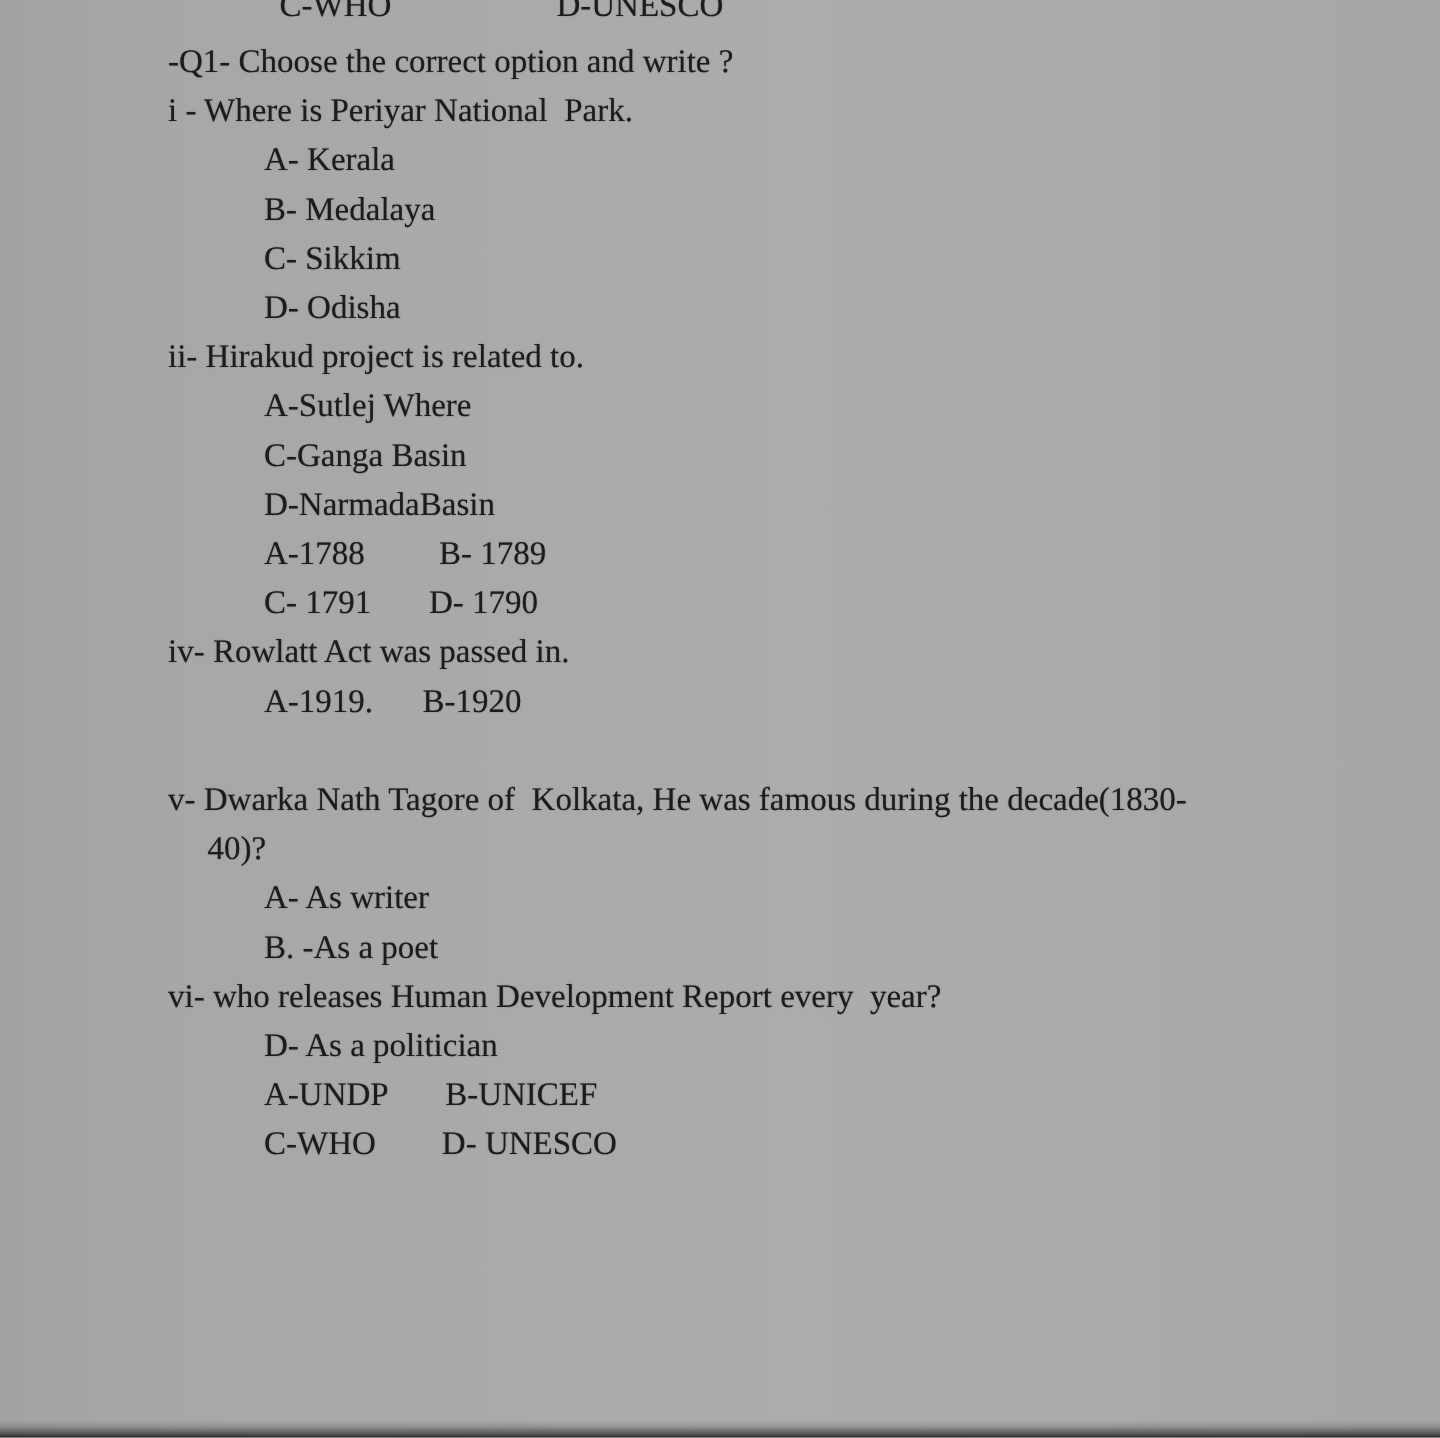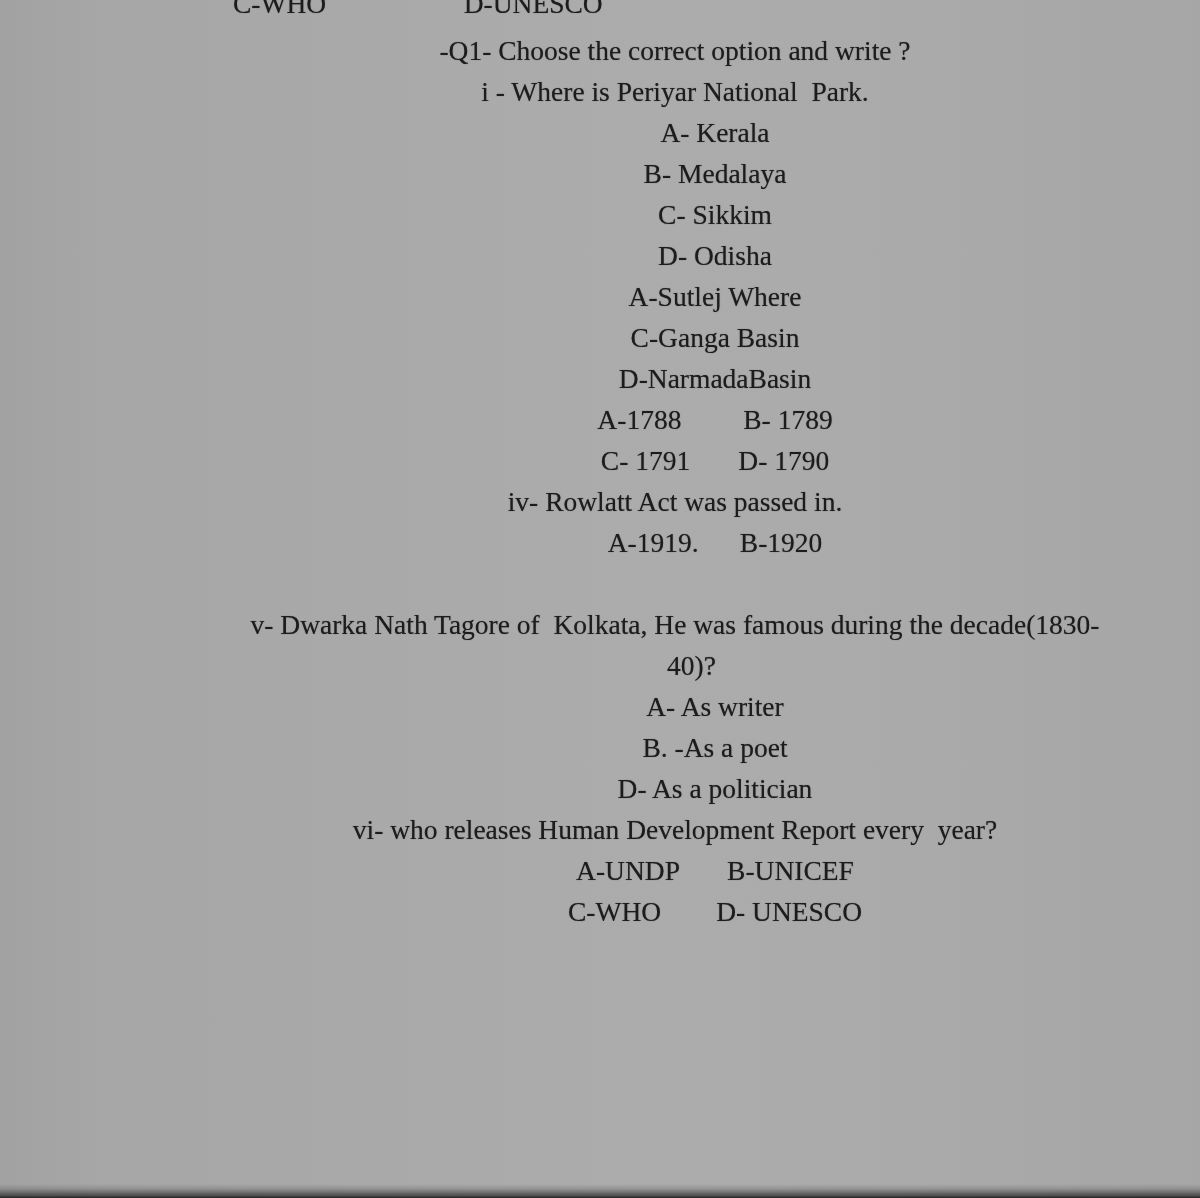--- a/index.html
+++ b/index.html
@@ -34,24 +34,23 @@
     text-shadow: 0 0 1px rgba(30,30,30,0.55);
   }
   
   .cutoff-line {
     position: absolute;
     left: 233px;
     top: -17px;
   }
   .content {
     position: absolute;
-    left: 160px;
+    left: 140px;
     top: 30px;
     width: 1030px;
-    text-align: center;
   }
   .opt { padding-left: 80px; }
   .wrap { padding-left: 33px; }
   .blank { height: 41px; }
 </style>
 </head>
 <body>
 
 <div class="page">
 
@@ -60,39 +59,40 @@
   <div class="content">
 
     <div class="line">-Q1- Choose the correct option and write ?</div>
 
     <div class="line">i - Where is Periyar National  Park.</div>
     <div class="line opt">A- Kerala</div>
     <div class="line opt">B- Medalaya</div>
     <div class="line opt">C- Sikkim</div>
     <div class="line opt">D- Odisha</div>
 
+    <div class="line">ii- Hirakud project is related to.</div>
     <div class="line opt">A-Sutlej Where</div>
     <div class="line opt">C-Ganga Basin</div>
     <div class="line opt">D-NarmadaBasin</div>
 
     <div class="line opt">A-1788         B- 1789</div>
     <div class="line opt">C- 1791       D- 1790</div>
 
     <div class="line">iv- Rowlatt Act was passed in.</div>
     <div class="line opt">A-1919.      B-1920</div>
 
     <div class="blank"></div>
 
     <div class="line">v- Dwarka Nath Tagore of  Kolkata, He was famous during the decade(1830-</div>
     <div class="line wrap">40)?</div>
     <div class="line opt">A- As writer</div>
     <div class="line opt">B. -As a poet</div>
+    <div class="line">vi- who releases Human Development Report every  year?</div>
+
     <div class="line opt">D- As a politician</div>
-
-    <div class="line">vi- who releases Human Development Report every  year?</div>
     <div class="line opt">A-UNDP       B-UNICEF</div>
     <div class="line opt">C-WHO        D- UNESCO</div>
 
   </div>
 
   <div class="bottom-shadow"></div>
 
 </div>
 
 </body></html>

